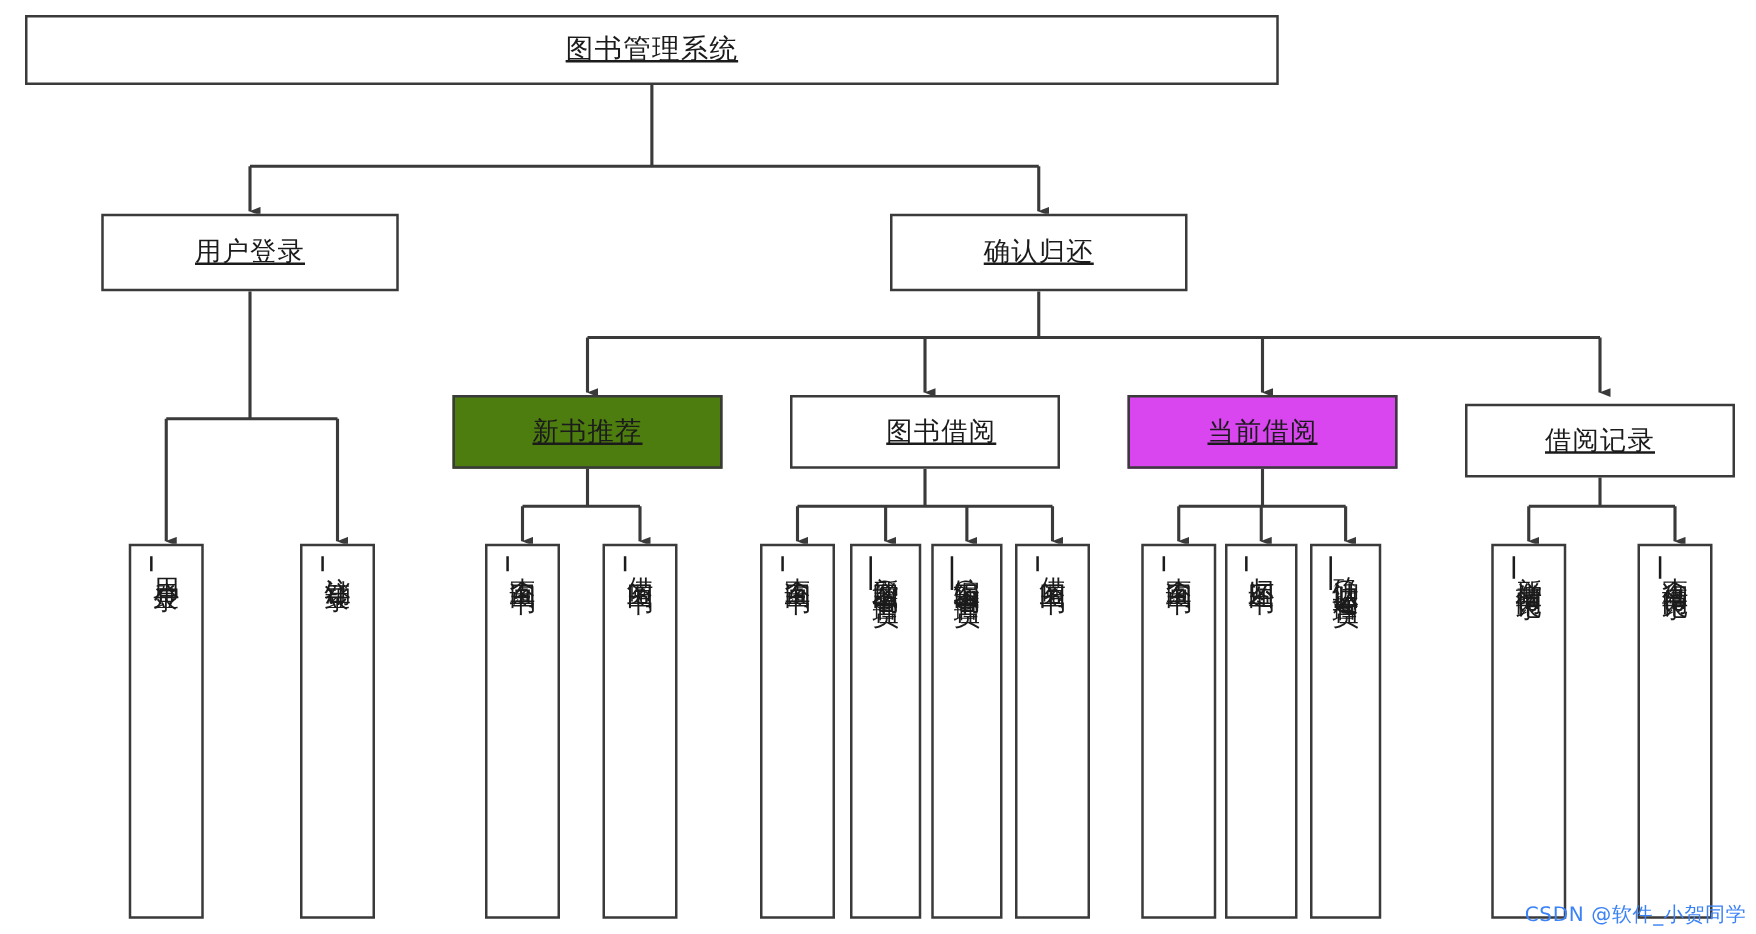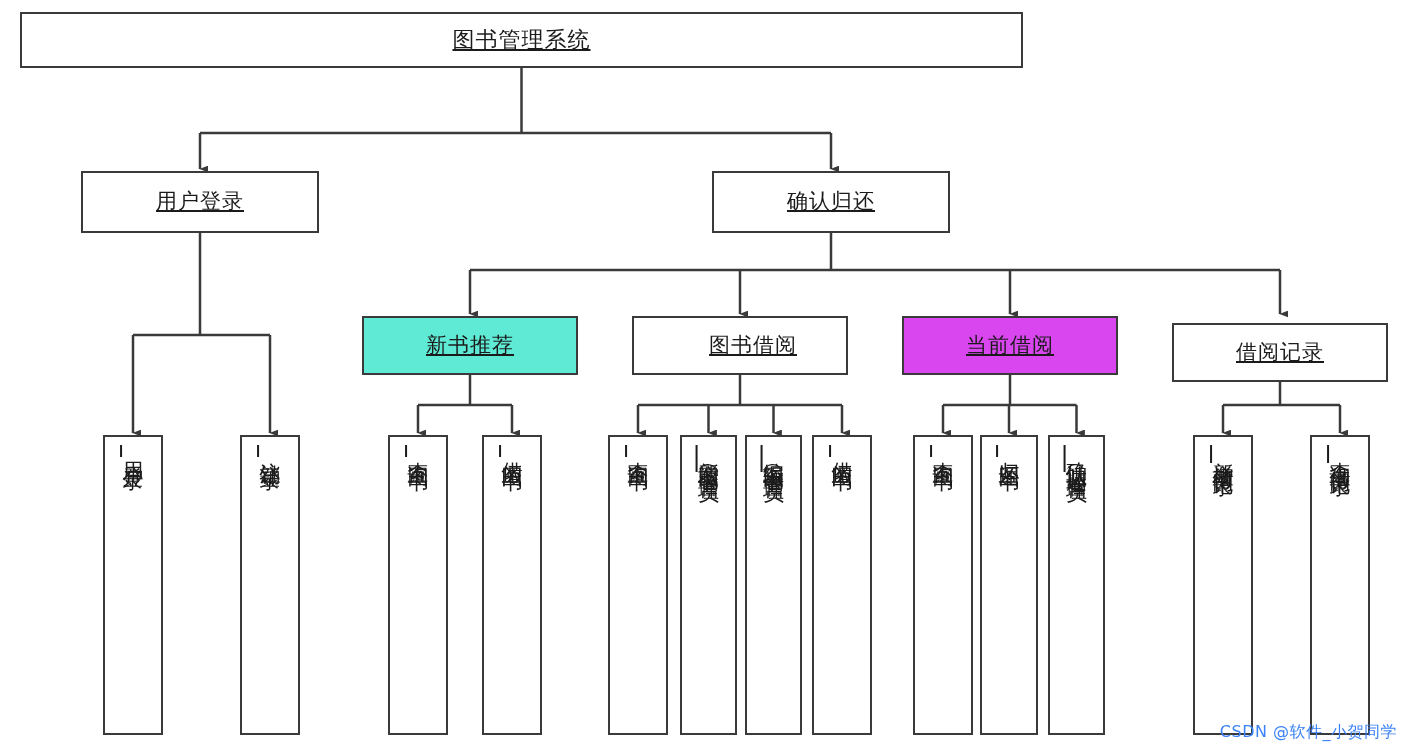--- a/index.html
+++ b/index.html
@@ -115,21 +115,21 @@
   <div id="node-layer">
       <div class="node node-h node-root" style="left: 20px; top: 12px; width: 1003px; height: 56px; border-color: rgb(58, 58, 58); background: rgb(255, 255, 255); color: rgb(27, 27, 27);">
         <span class="node-label">图书管理系统</span>
       </div>
       <div class="node node-h" style="left: 81px; top: 171px; width: 238px; height: 62px; border-color: rgb(58, 58, 58); background: rgb(255, 255, 255); color: rgb(27, 27, 27);">
         <span class="node-label">用户登录</span>
       </div>
       <div class="node node-h" style="left: 712px; top: 171px; width: 238px; height: 62px; border-color: rgb(58, 58, 58); background: rgb(255, 255, 255); color: rgb(27, 27, 27);">
         <span class="node-label">确认归还</span>
       </div>
-      <div class="node node-h" style="left: 362px; top: 316px; width: 216px; height: 59px; border-color: rgb(58, 58, 58); background: #5eead4; color: rgb(27, 27, 27);">
+      <div class="node node-h" style="left: 362px; top: 316px; width: 216px; height: 59px; border-color: rgb(58, 58, 58); background: #4d7c0f; color: rgb(27, 27, 27);">
         <span class="node-label">新书推荐</span>
       </div>
       <div class="node node-h" style="left: 632px; top: 316px; width: 216px; height: 59px; border-color: rgb(58, 58, 58); background: rgb(255, 255, 255); color: rgb(27, 27, 27); padding-left: 26px;">
         <span class="node-label">图书借阅</span>
       </div>
       <div class="node node-h" style="left: 902px; top: 316px; width: 216px; height: 59px; border-color: rgb(58, 58, 58); background: #d946ef; color: rgb(27, 27, 27);">
         <span class="node-label">当前借阅</span>
       </div>
       <div class="node node-h" style="left: 1172px; top: 323px; width: 216px; height: 59px; border-color: rgb(58, 58, 58); background: rgb(255, 255, 255); color: rgb(27, 27, 27);">
         <span class="node-label">借阅记录</span>

